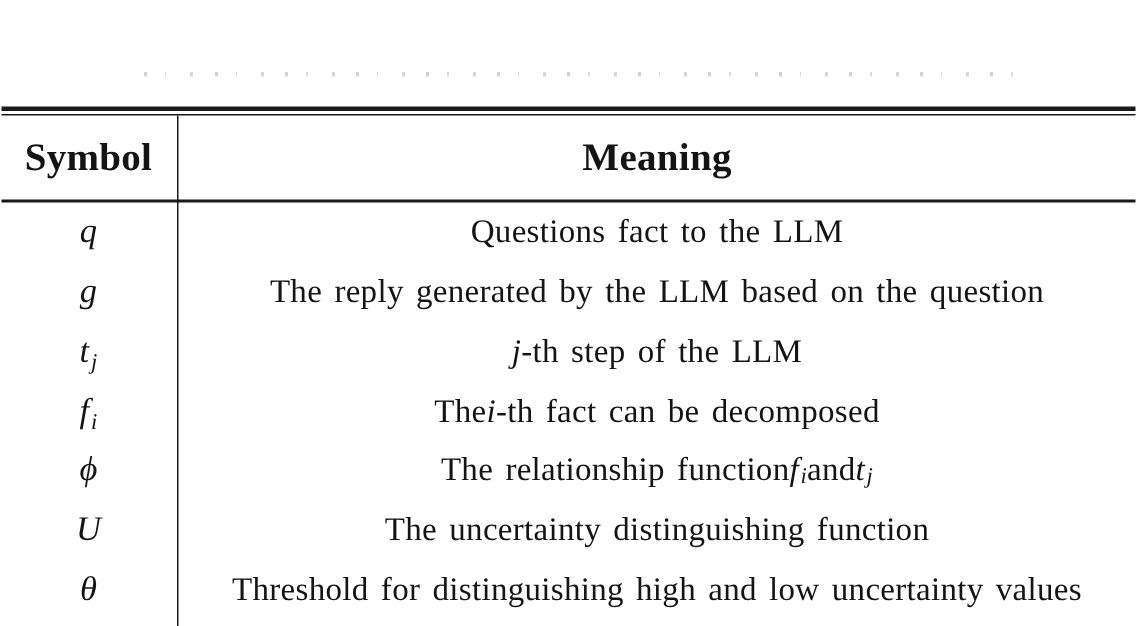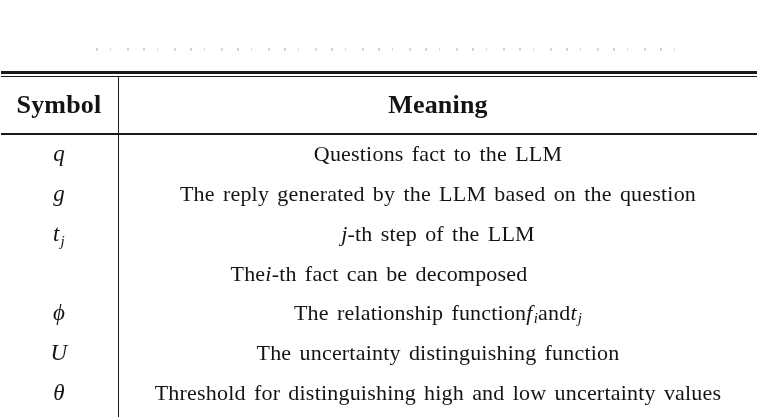--- a/index.html
+++ b/index.html
@@ -135,20 +135,23 @@
       <div class="row">
         <div class="cell sym-col body-cell">
           <span class="sym-cell-inner"><span class="math">t</span><span class="sub math">j</span></span>
         </div>
         <div class="cell mean-col body-cell">
           <span class="math">j</span>
           <span class="txt">-th step of the LLM</span>
         </div>
       </div>
       <div class="row">
+        <div class="cell sym-col body-cell">
+          <span class="sym-cell-inner"><span class="math">f</span><span class="sub math">i</span></span>
+        </div>
         <div class="cell mean-col body-cell">
           <span class="txt">The </span>
           <span class="math">i</span>
           <span class="txt">-th fact can be decomposed</span>
         </div>
       </div>
       <div class="row">
         <div class="cell sym-col body-cell">
           <span class="sym-cell-inner"><span class="math">ϕ</span></span>
         </div>

